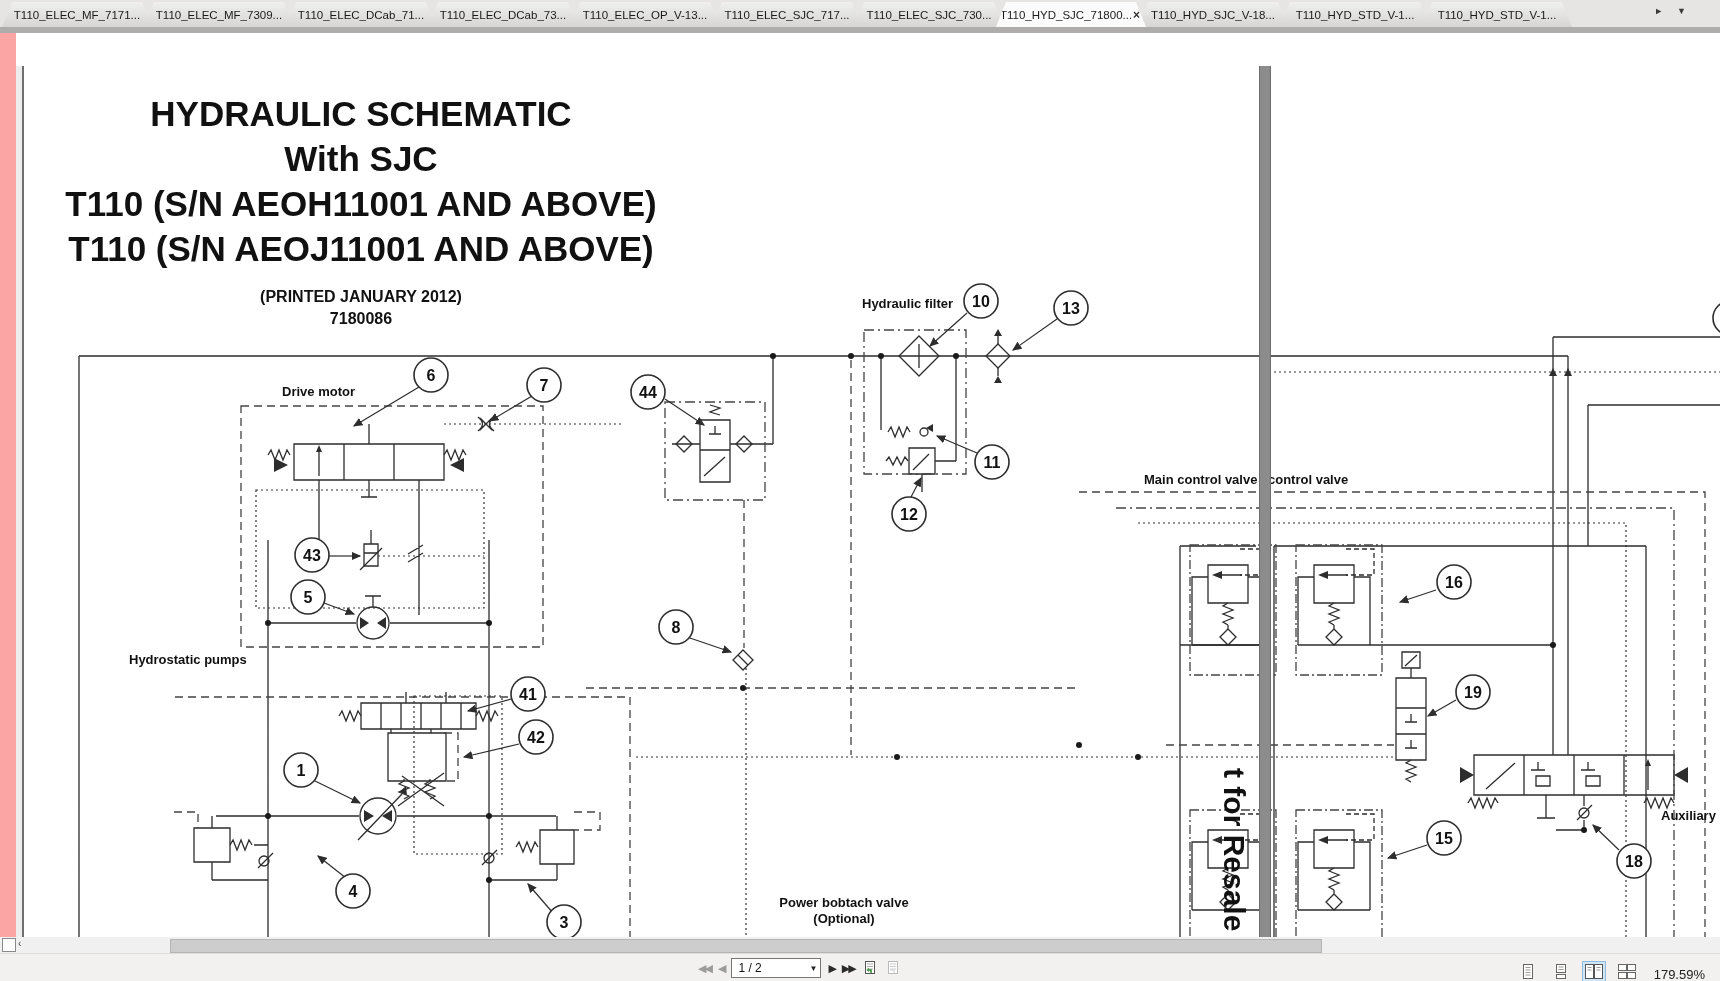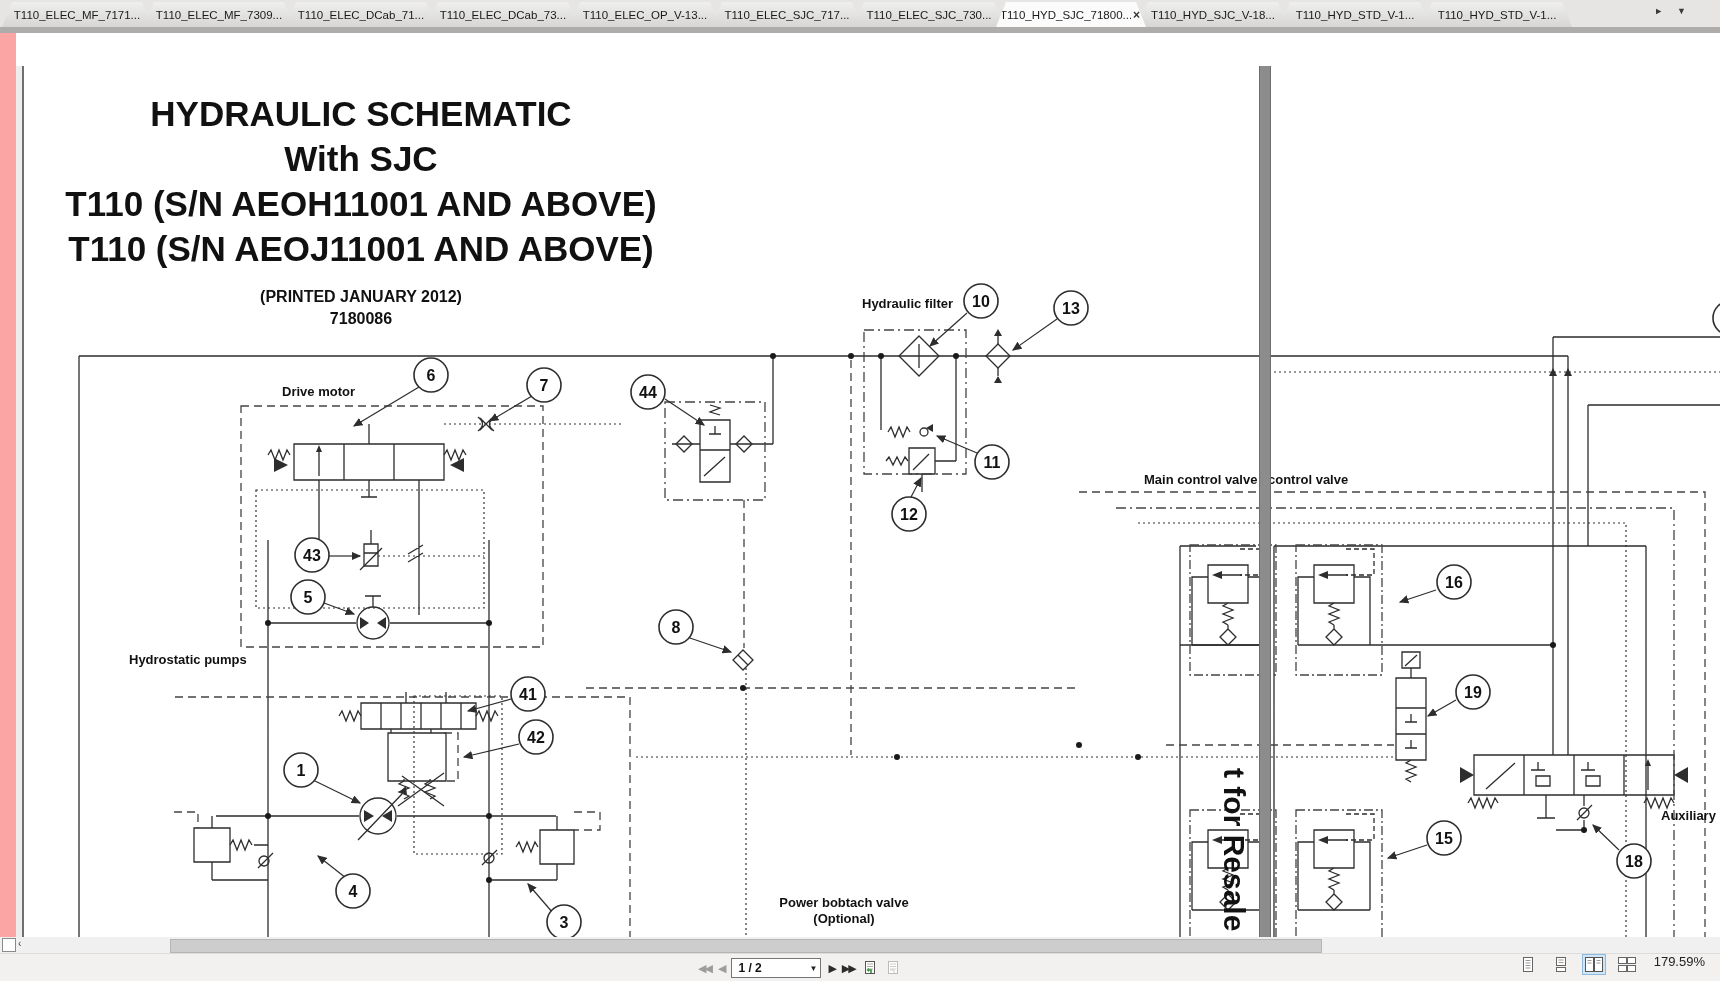--- a/index.html
+++ b/index.html
@@ -33,24 +33,24 @@
   #sbbtn{position:absolute;left:2px;top:1px;width:12px;height:12px;background:#fff;border:1px solid #8a8a8a;}
   #sbarrow{position:absolute;left:18px;top:1px;font-size:10px;color:#444;}
   
   #statusbar{position:absolute;left:0;top:953px;width:1720px;height:28px;background:#f2f1ef;
              border-top:1px solid #dddcda;z-index:9;}
   #navgroup{position:absolute;left:698px;top:0;height:28px;display:flex;align-items:center;gap:7px;}
   .navbtn{font-size:11px;color:#2b2b2b;letter-spacing:-2px;cursor:pointer;line-height:1;}
   .navbtn.dis{color:#9c9c9c;}
   #pagecombo{width:88px;height:18px;background:#fff;border:1px solid #767676;
              display:flex;align-items:center;font-size:12px;color:#111;}
-  #pagecombo .val{flex:1;padding-left:6px;font-weight:bold;}
+  #pagecombo .val{flex:1;padding-left:6px;}
   #pagecombo .dd{width:14px;text-align:center;font-size:8px;color:#222;}
   .pgicon{width:16px;height:16px;display:inline-block;}
-  #rightgroup{position:absolute;right:15px;top:0;height:28px;display:flex;align-items:flex-start;gap:9px;}
+  #rightgroup{position:absolute;right:15px;top:0;height:28px;display:flex;align-items:flex-end;gap:9px;}
   .viewicon{display:inline-flex;padding:2px;border:1px solid transparent;}
   .viewicon.active{background:#cfe6f8;border:1px solid #90b9dc;}
   #zoomlabel{font-size:13px;color:#222;margin-left:6px;}
 </style>
 </head>
 <body>
 
 <div id="app">
 
   <div id="tabbar">

